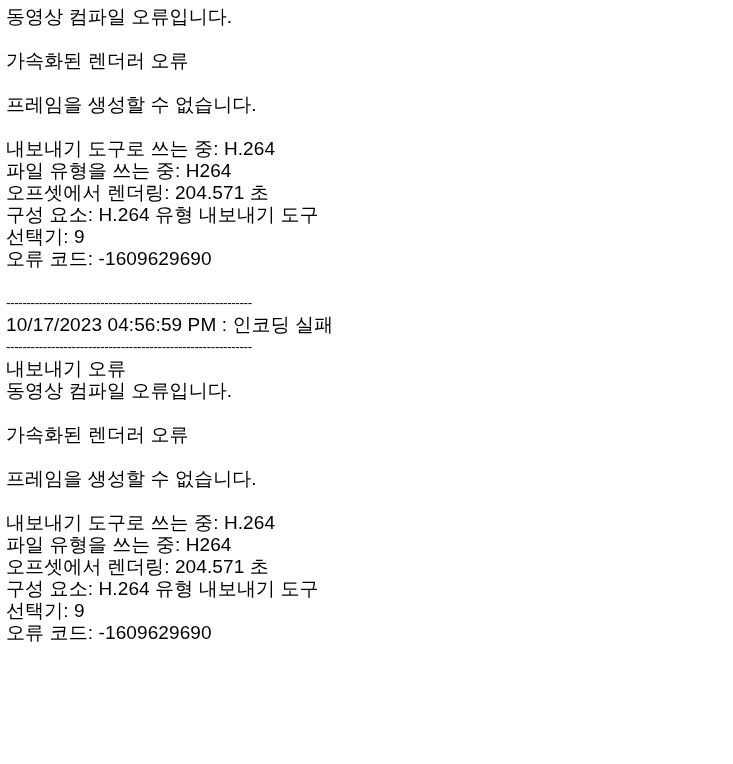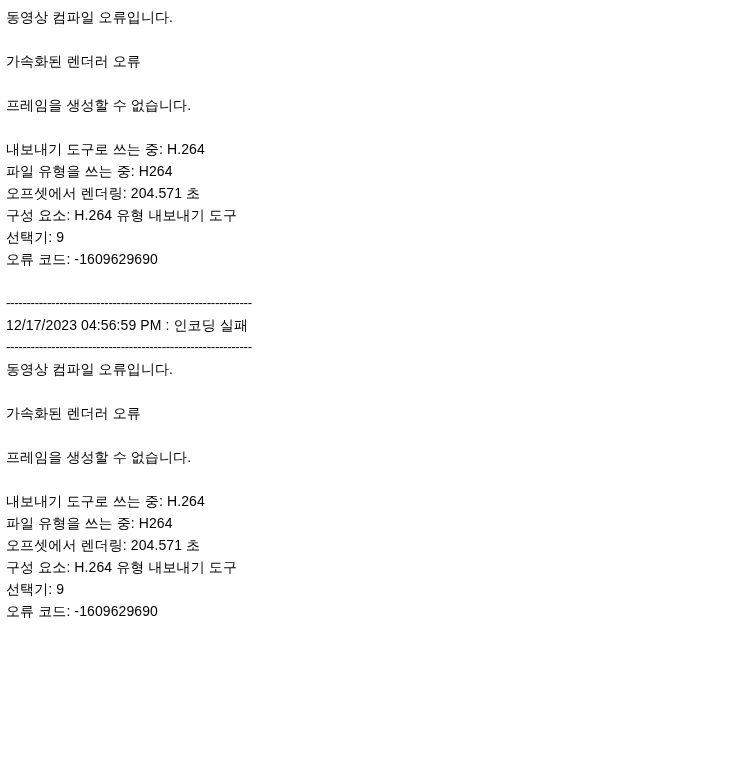--- a/index.html
+++ b/index.html
@@ -11,21 +11,21 @@
     width: 733px;
     height: 764px;
     font-family: "Liberation Sans", sans-serif;
     color: #000000;
     overflow: hidden;
   }
   #log {
     padding: 6px 0 0 6px;
   }
   .line {
-    font-size: 14px;
+    font-size: 19px;
     line-height: 22px;
     white-space: pre;
     letter-spacing: 0.1px;
   }
   .blank {
     height: 22px;
   }
   .rule {
     font-size: 13.5px;
     line-height: 22px;
@@ -44,22 +44,23 @@
     <div class="line">프레임을 생성할 수 없습니다.</div>
     <div class="blank"></div>
     <div class="line">내보내기 도구로 쓰는 중: H.264</div>
     <div class="line">파일 유형을 쓰는 중: H264</div>
     <div class="line">오프셋에서 렌더링: 204.571 초</div>
     <div class="line">구성 요소: H.264 유형 내보내기 도구</div>
     <div class="line">선택기: 9</div>
     <div class="line">오류 코드: -1609629690</div>
     <div class="blank"></div>
     <div class="rule">------------------------------------------------------------</div>
-    <div class="line">12/17/2023 04:56:59 PM : 인코딩 실패</div>
+    <div class="line">10/17/2023 04:56:59 PM : 인코딩 실패</div>
     <div class="rule">------------------------------------------------------------</div>
+    <div class="line">내보내기 오류</div>
     <div class="line">동영상 컴파일 오류입니다.</div>
     <div class="blank"></div>
     <div class="line">가속화된 렌더러 오류</div>
     <div class="blank"></div>
     <div class="line">프레임을 생성할 수 없습니다.</div>
     <div class="blank"></div>
     <div class="line">내보내기 도구로 쓰는 중: H.264</div>
     <div class="line">파일 유형을 쓰는 중: H264</div>
     <div class="line">오프셋에서 렌더링: 204.571 초</div>
     <div class="line">구성 요소: H.264 유형 내보내기 도구</div>

